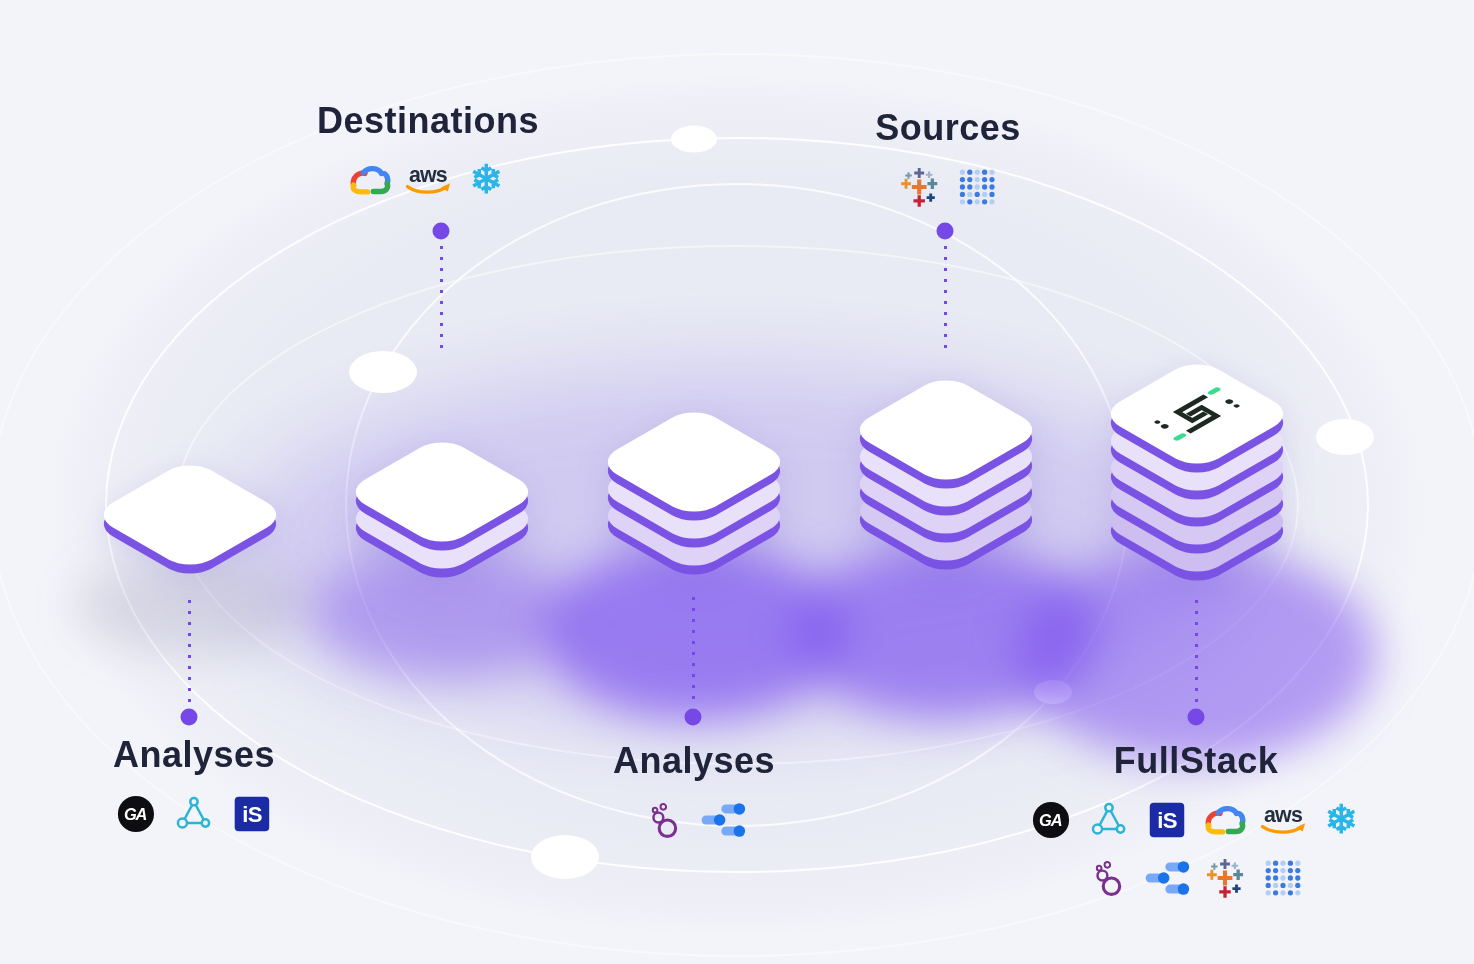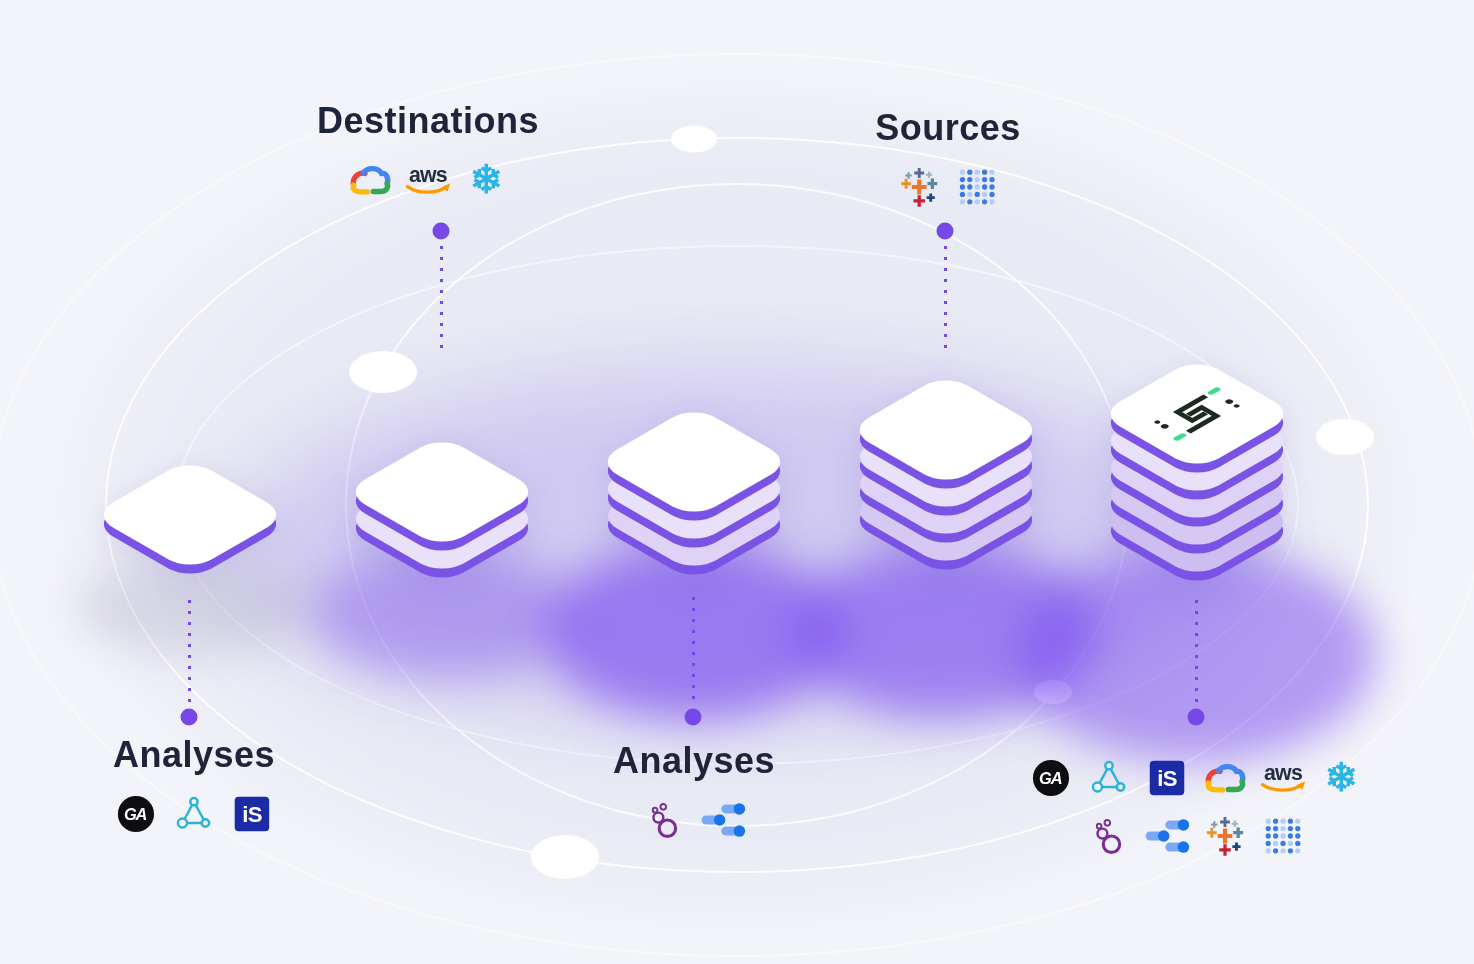--- a/index.html
+++ b/index.html
@@ -339,20 +339,21 @@
         <svg viewBox="-28 -28 56 56" class="logo logo-bubbles">
           <use href="#sym-bubbles"></use>
         </svg>
         <svg viewBox="-28 -28 56 56" class="logo logo-data-studio">
           <use href="#sym-data-studio"></use>
         </svg>
       </div>
   </div>
 
   <div class="label-block" style="left:1196px;top:740px;">
+    <div class="title">FullStack</div>
     <div class="logo-row">
         <svg viewBox="-28 -28 56 56" class="logo logo-ga">
           <use href="#sym-ga"></use>
         </svg>
         <svg viewBox="-28 -28 56 56" class="logo logo-triangle-network">
           <use href="#sym-triangle-network"></use>
         </svg>
         <svg viewBox="-28 -28 56 56" class="logo logo-is-badge">
           <use href="#sym-is-badge"></use>
         </svg>

